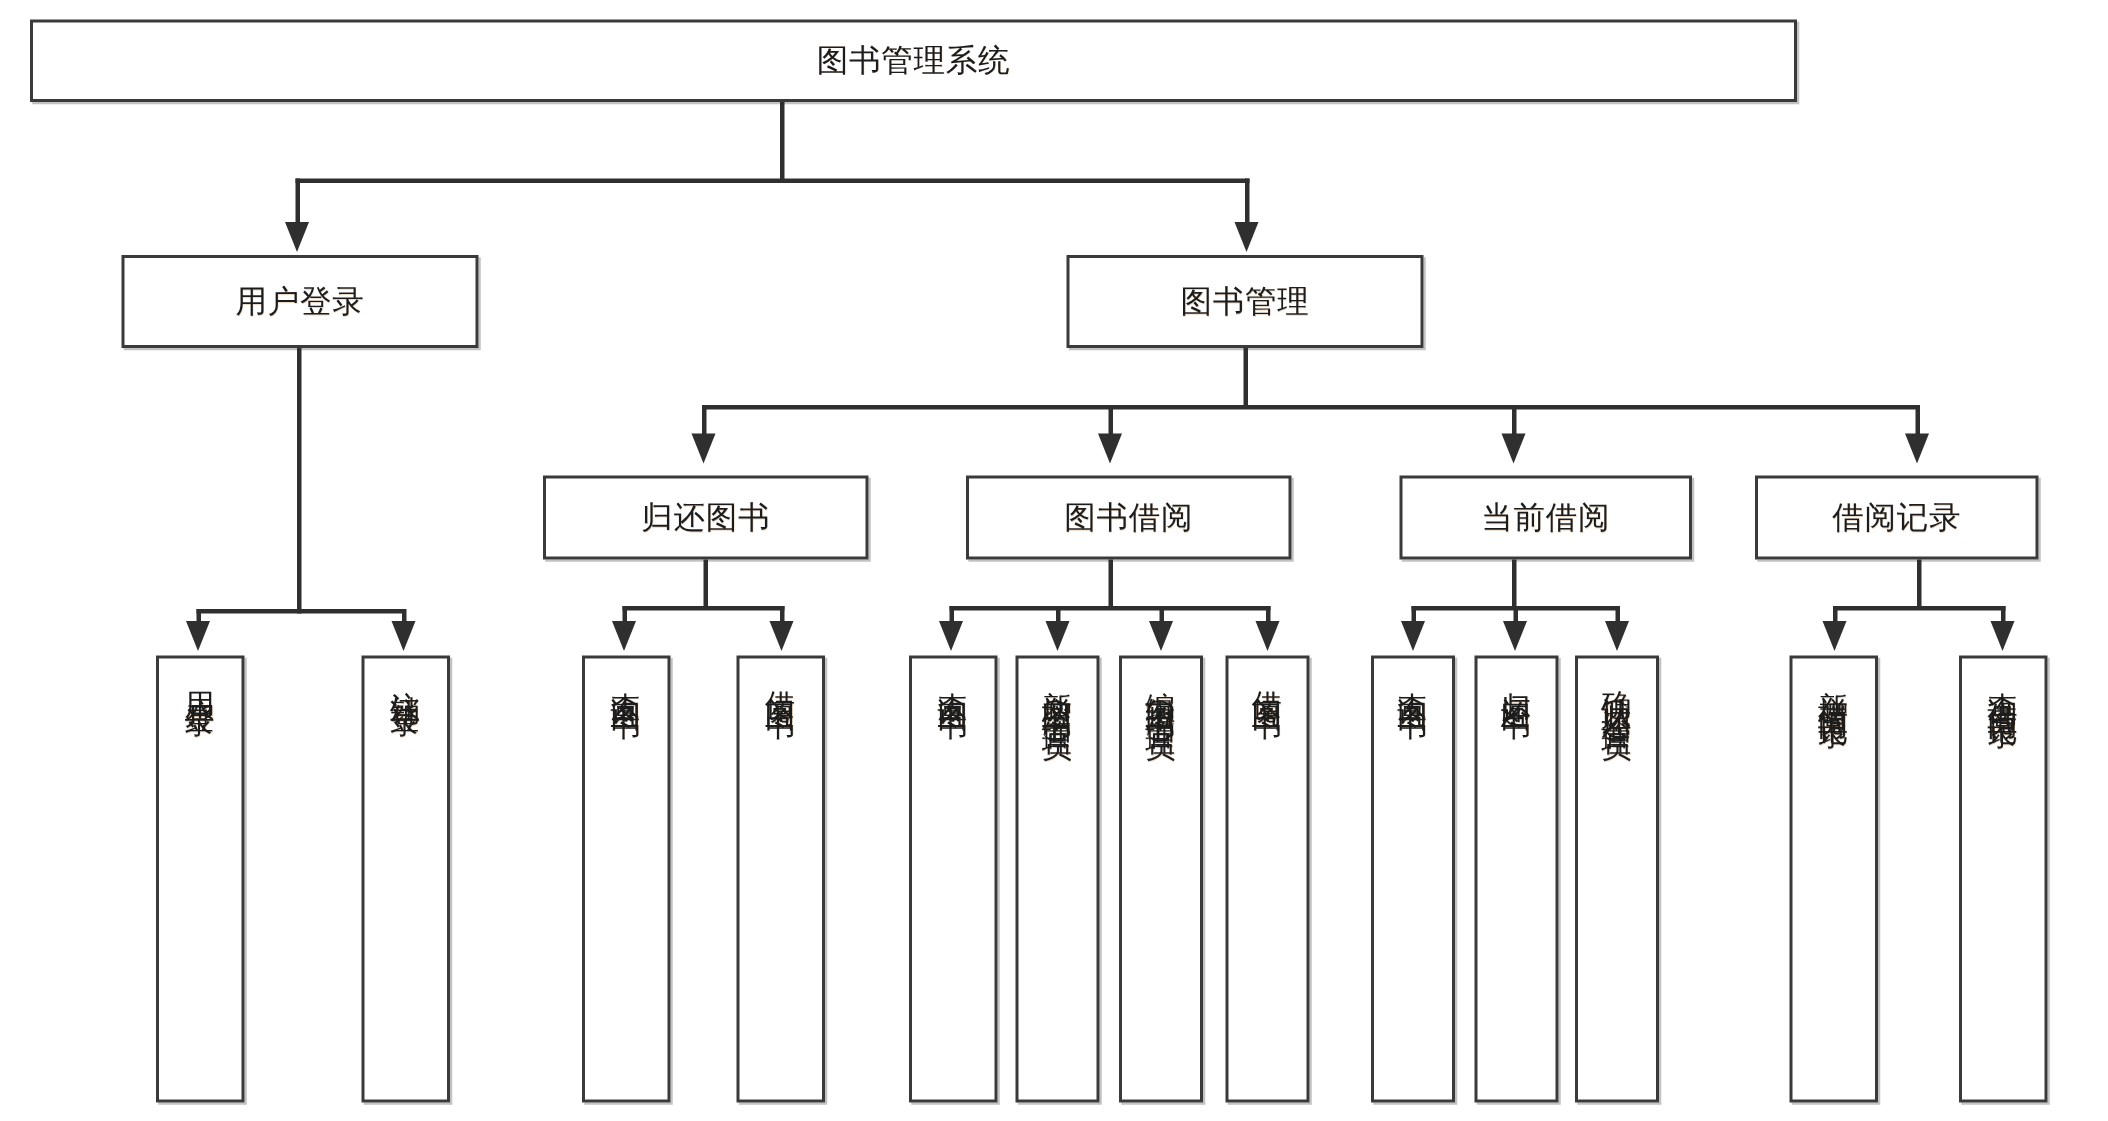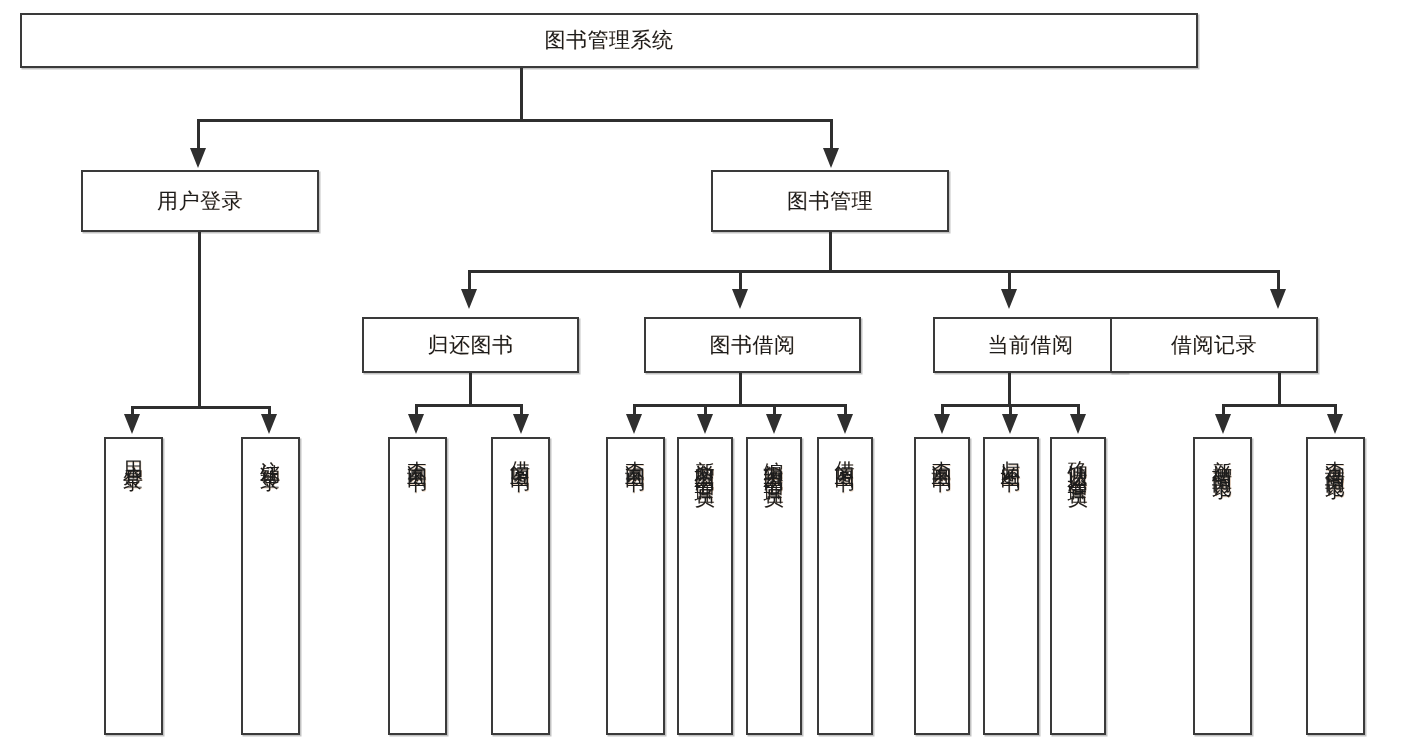--- a/index.html
+++ b/index.html
@@ -123,21 +123,21 @@
 
   <div class="node h" style="left:362px; top:317px; width:217px; height:56px;">
     <span class="label">归还图书</span>
   </div>
   <div class="node h" style="left:632px; top:317px; width:217px; height:56px;margin-left:12px;">
     <span class="label">图书借阅</span>
   </div>
   <div class="node h" style="left:901px; top:317px; width:195px; height:56px;margin-left:32px;">
     <span class="label">当前借阅</span>
   </div>
-  <div class="node h" style="left:1110px; top:317px; width:208px; height:56px;">
+  <div class="node h" style="left:1170px; top:317px; width:189px; height:56px;">
     <span class="label">借阅记录</span>
   </div>
 
   <div class="vline" style="left:469px; top:373px; height:33px;"></div>
   <div class="hline" style="left:415px; top:404px; width:108px;"></div>
   <div class="vline" style="left:415px; top:404px; height:12px;"></div>
   <div class="arrow" style="left:408px; top:414px;"></div>
   <div class="vline" style="left:520px; top:404px; height:12px;"></div>
   <div class="arrow" style="left:513px; top:414px;"></div>
 

